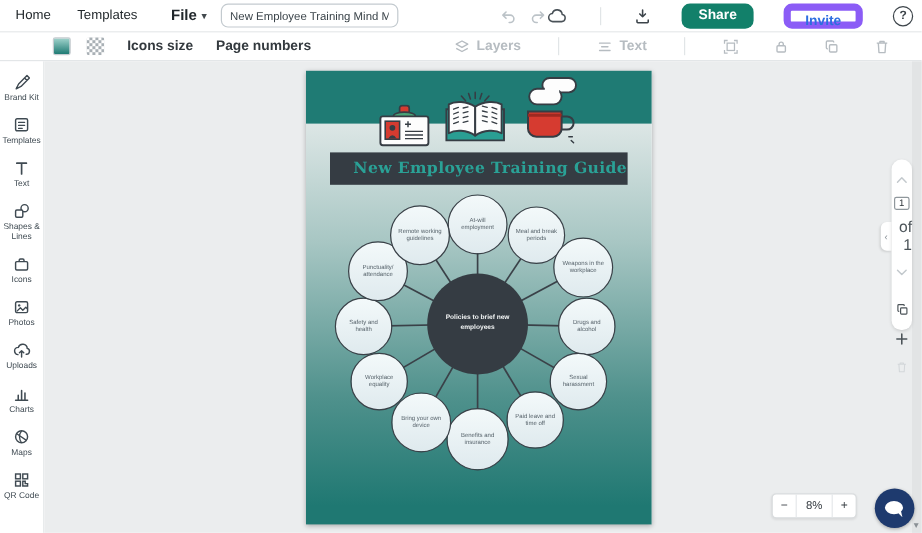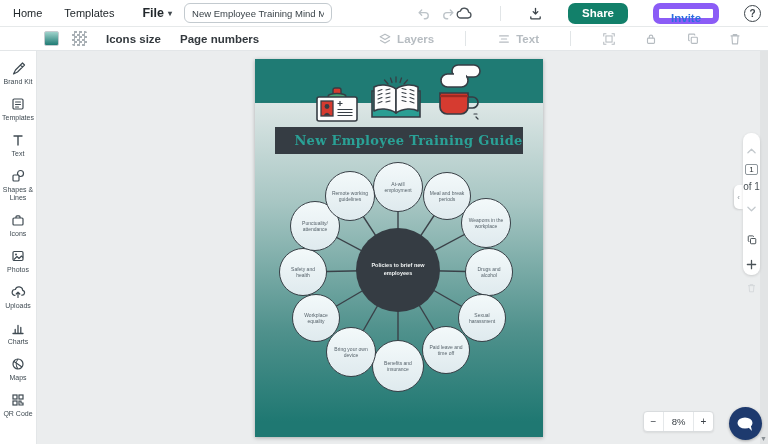--- a/index.html
+++ b/index.html
@@ -78,21 +78,21 @@
                align-items:center; justify-content:center; text-align:center; padding:8px; cursor:pointer; }
   .mm-center-title { font-family:"DejaVu Serif",serif; font-size:8.5px; font-weight:700; color:#2aa196; line-height:1.25; margin-bottom:4px; }
   .mm-center-sub { font-size:5.5px; font-weight:700; color:#f2f5f5; line-height:1.4; width:58px; }
 
   
   .page-strip { position:absolute; right:8px; top:82px; width:17px; height:142px; background:#fff;
                 border-radius:8px; box-shadow:0 1px 3px rgba(0,0,0,.14); display:flex; flex-direction:column;
                 align-items:center; padding-top:7px; gap:6px; z-index:15; }
   .pg-box { width:13px; height:13px; border:1px solid #8f979c; border-radius:2px; font-size:8px; color:#2c3337;
             display:flex; align-items:center; justify-content:center; background:#fff; }
-  .pg-of { font-size:10px; color:#4b5358; }
+  .pg-of { font-size:13px; color:#4b5358;text-align:right; }
   .strip-div { width:13px; height:1px; background:#e6e9ea; margin:2px 0; }
   .collapse-tab { position:absolute; right:25px; top:134px; width:9px; height:24px; background:#fff;
                   border-radius:5px 0 0 5px; box-shadow:-1px 1px 2px rgba(0,0,0,.12); display:flex;
                   align-items:center; justify-content:center; font-size:8px; color:#8b9399; cursor:pointer; z-index:14; }
 
   
   .zoom-box { position:absolute; right:54px; bottom:12px; height:21px; background:#fff; border:1px solid #d9dcde;
               border-radius:4px; display:flex; align-items:stretch; box-shadow:0 1px 2px rgba(0,0,0,.08); z-index:15; }
   .zoom-seg { display:flex; align-items:center; justify-content:center; font-size:10px; color:#3a4046; cursor:pointer; }
   .z-minus { width:19px; } .z-plus { width:19px; }

